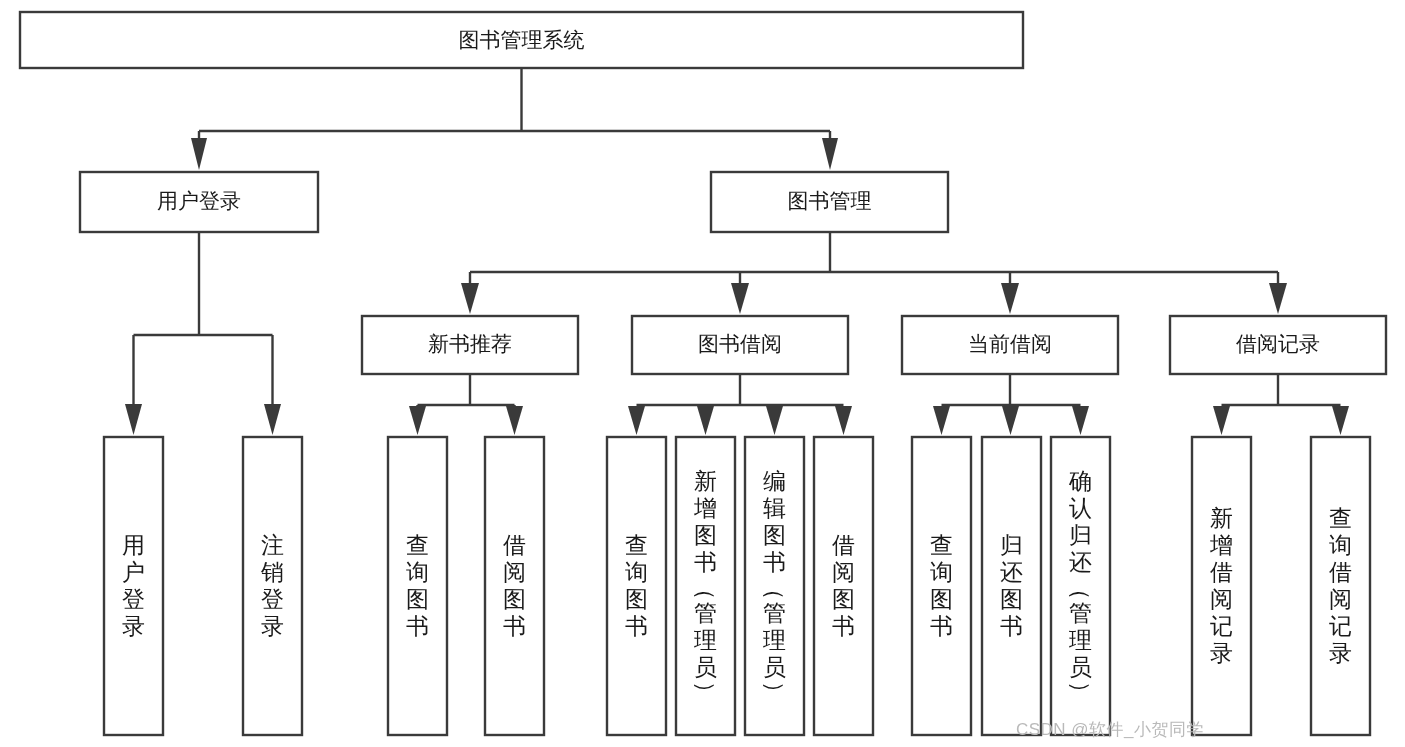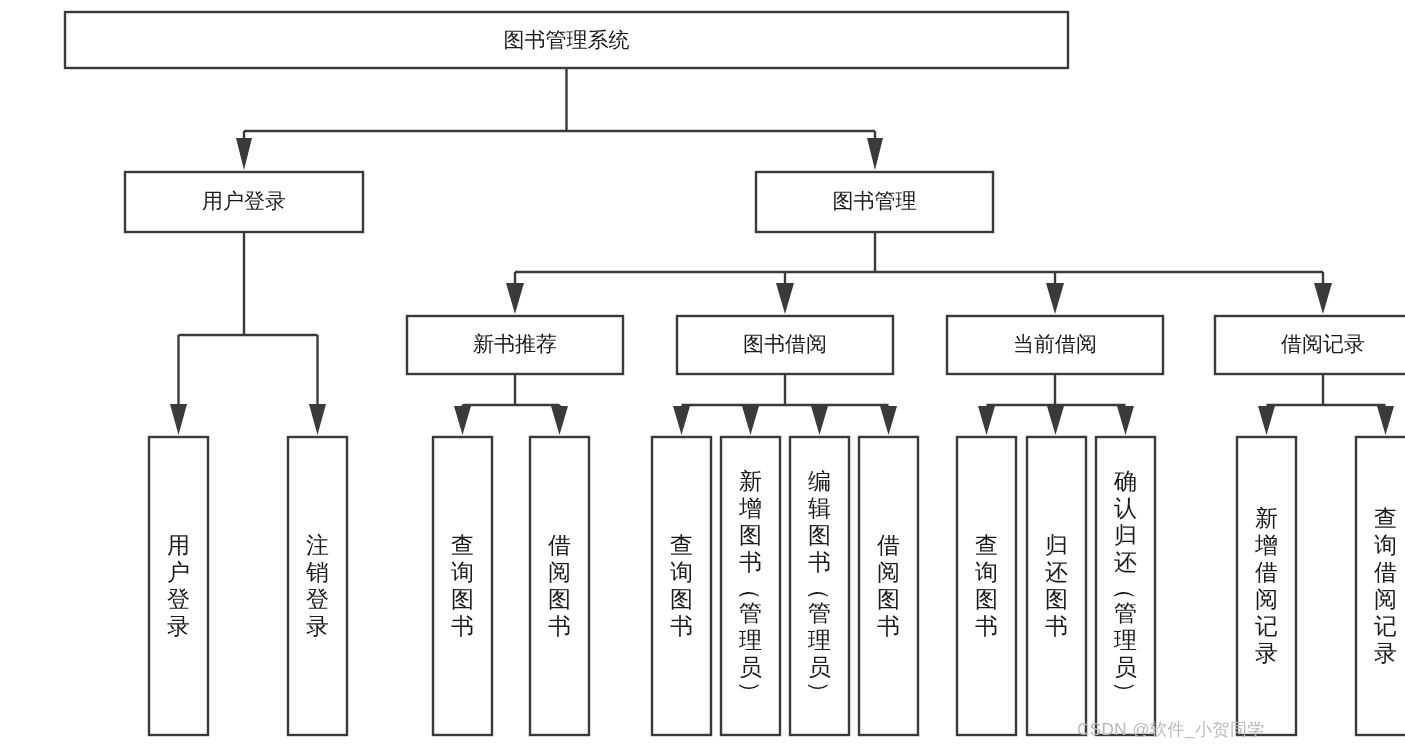--- a/index.html
+++ b/index.html
@@ -11,21 +11,20 @@
     width: 1405px;
     height: 747px;
     font-family: "Liberation Sans", "DejaVu Sans", sans-serif;
     overflow: hidden;
     position: relative;
   }
   #diagram-root {
     position: relative;
     width: 1230px;
     height: 747px;
-    margin-left: 45px;
   }
   svg#tree-svg {
     position: absolute;
     top: 0;
     left: 0;
     width: 1405px;
     height: 747px;
   }
   .node-box {
     fill: #ffffff;
@@ -44,21 +43,21 @@
   }
   .node-label-h {
     font-family: "Liberation Sans", "DejaVu Sans", sans-serif;
     font-size: 21px;
     fill: #1a1a1a;
     text-anchor: middle;
     dominant-baseline: middle;
   }
   .watermark {
     position: absolute;
-    right: 10px;
+    right: 26px;
     bottom: 6px;
     font-family: "Liberation Sans", "DejaVu Sans", sans-serif;
     font-size: 17px;
     color: #b9b9b9;
     letter-spacing: 0.5px;
     white-space: nowrap;
     pointer-events: none;
   }
 </style>
 </head>

